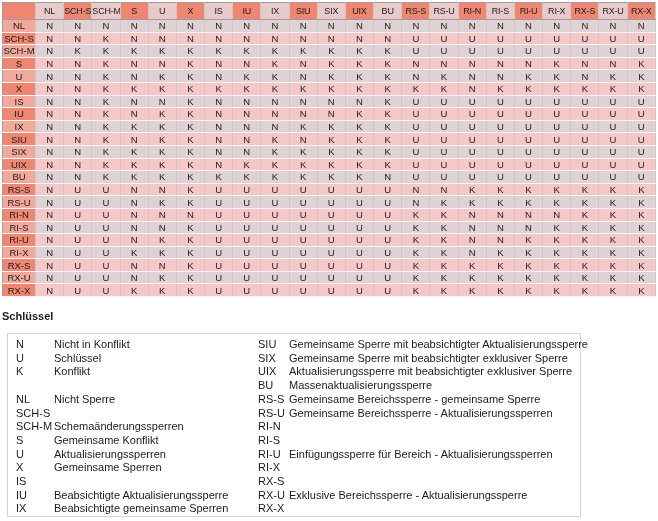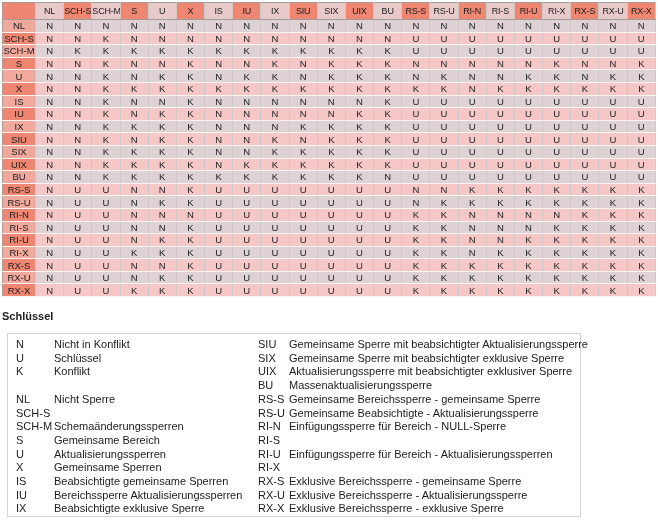--- a/index.html
+++ b/index.html
@@ -697,88 +697,84 @@
       </div>
       <div class="legend-row">
         <span class="legend-code">SCH-S</span>
       </div>
       <div class="legend-row">
         <span class="legend-code">SCH-M</span>
         <span class="legend-desc">Schemaänderungssperren</span>
       </div>
       <div class="legend-row">
         <span class="legend-code">S</span>
-        <span class="legend-desc">Gemeinsame Bereich</span>
+        <span class="legend-desc">Gemeinsame Konflikt</span>
       </div>
       <div class="legend-row">
         <span class="legend-code">U</span>
         <span class="legend-desc">Aktualisierungssperren</span>
       </div>
       <div class="legend-row">
         <span class="legend-code">X</span>
         <span class="legend-desc">Gemeinsame Sperren</span>
       </div>
       <div class="legend-row">
         <span class="legend-code">IS</span>
+      </div>
+      <div class="legend-row">
+        <span class="legend-code">IU</span>
+        <span class="legend-desc">Beabsichtigte Aktualisierungssperre</span>
+      </div>
+      <div class="legend-row">
+        <span class="legend-code">IX</span>
         <span class="legend-desc">Beabsichtigte gemeinsame Sperren</span>
-      </div>
-      <div class="legend-row">
-        <span class="legend-code">IU</span>
-        <span class="legend-desc">Bereichssperre Aktualisierungssperren</span>
-      </div>
-      <div class="legend-row">
-        <span class="legend-code">IX</span>
-        <span class="legend-desc">Beabsichtigte exklusive Sperre</span>
       </div>
     </div>
   <div class="legend-col legend-col-right" id="legend-right">
       <div class="legend-row">
         <span class="legend-code">SIU</span>
         <span class="legend-desc">Gemeinsame Sperre mit beabsichtigter Aktualisierungssperre</span>
       </div>
       <div class="legend-row">
         <span class="legend-code">SIX</span>
-        <span class="legend-desc">Gemeinsame Sperre mit beabsichtigter exklusive Sperre</span>
+        <span class="legend-desc">Gemeinsame Sperre mit beabsichtigter exklusiver Sperre</span>
       </div>
       <div class="legend-row">
         <span class="legend-code">UIX</span>
         <span class="legend-desc">Aktualisierungssperre mit beabsichtigter exklusiver Sperre</span>
       </div>
       <div class="legend-row">
         <span class="legend-code">BU</span>
         <span class="legend-desc">Massenaktualisierungssperre</span>
       </div>
       <div class="legend-row">
         <span class="legend-code">RS-S</span>
         <span class="legend-desc">Gemeinsame Bereichssperre - gemeinsame Sperre</span>
       </div>
       <div class="legend-row">
         <span class="legend-code">RS-U</span>
-        <span class="legend-desc">Gemeinsame Beabsichtigte - Aktualisierungssperre</span>
+        <span class="legend-desc">Gemeinsame Bereichssperre - Aktualisierungssperren</span>
       </div>
       <div class="legend-row">
         <span class="legend-code">RI-N</span>
-        <span class="legend-desc">Einfügungssperre für Bereich - NULL-Sperre</span>
       </div>
       <div class="legend-row">
         <span class="legend-code">RI-S</span>
       </div>
       <div class="legend-row">
         <span class="legend-code">RI-U</span>
         <span class="legend-desc">Einfügungssperre für Bereich - Aktualisierungssperren</span>
       </div>
       <div class="legend-row">
         <span class="legend-code">RI-X</span>
       </div>
       <div class="legend-row">
         <span class="legend-code">RX-S</span>
-        <span class="legend-desc">Exklusive Bereichssperre - gemeinsame Sperre</span>
       </div>
       <div class="legend-row">
         <span class="legend-code">RX-U</span>
         <span class="legend-desc">Exklusive Bereichssperre - Aktualisierungssperre</span>
       </div>
       <div class="legend-row">
         <span class="legend-code">RX-X</span>
-        <span class="legend-desc">Exklusive Bereichssperre - exklusive Sperre</span>
       </div>
     </div>
 </div>
 
 </body></html>

